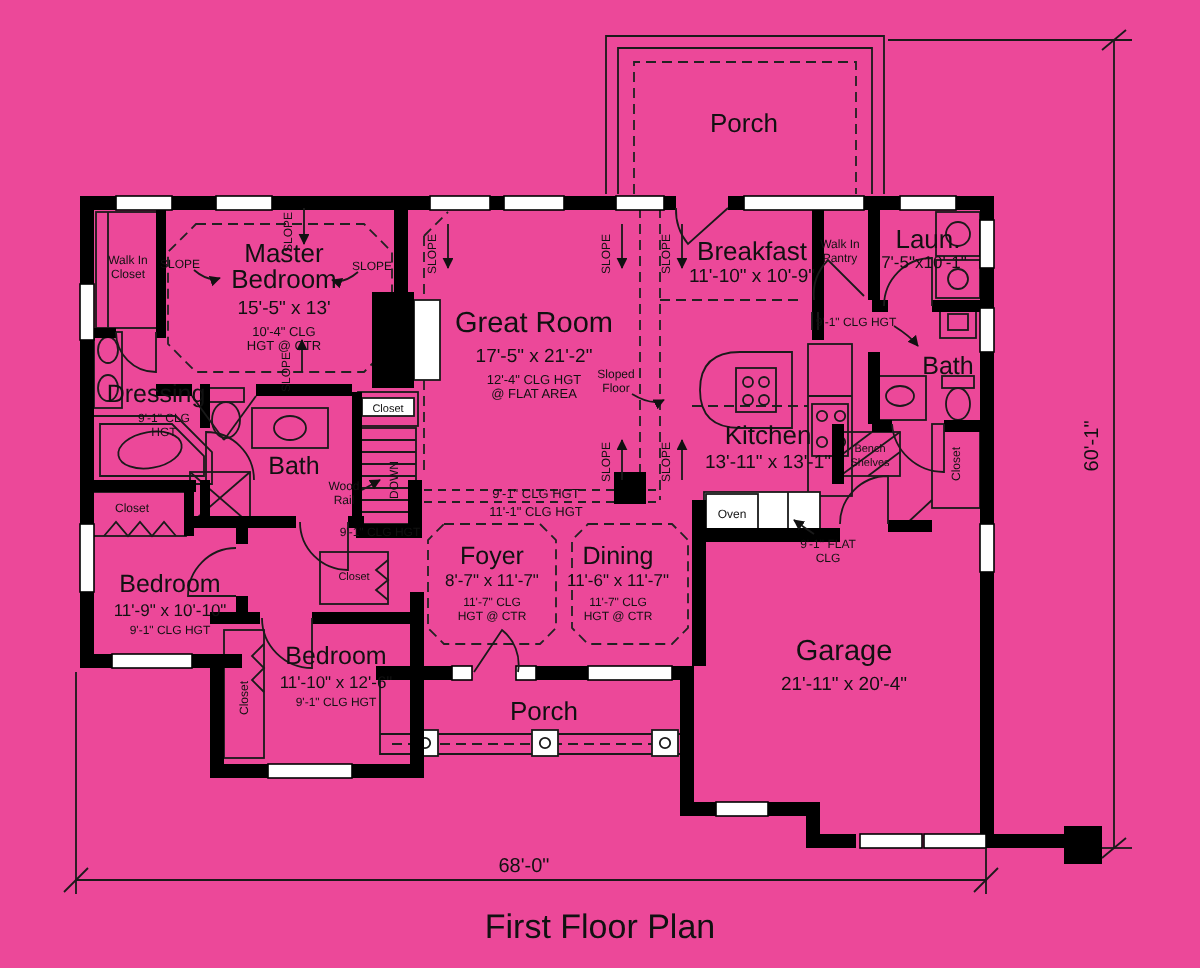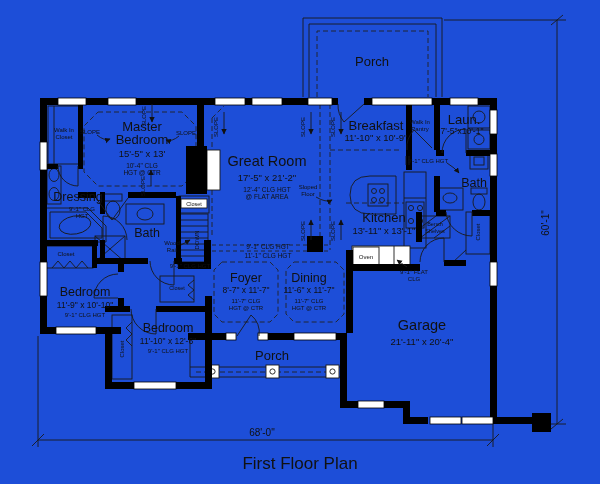--- a/index.html
+++ b/index.html
@@ -1,16 +1,16 @@
 <!DOCTYPE html>
 <html><head>
 <meta charset="utf-8">
 <style>
   html,body{margin:0;padding:0;background:#ffffff;}
-  .page{position:relative;width:600px;height:484px;background:#1d4ed8;overflow:hidden;}
+  .page{position:relative;width:600px;height:484px;background:#ec4899;overflow:hidden;}
   svg text{font-family:"Liberation Sans","DejaVu Sans",sans-serif;fill:#111;text-anchor:middle;}
   .rm{font-size:12.5px;}
   .rm-lg{font-size:14.5px;}
   .rm-md{font-size:13px;}
   .sz{font-size:9.5px;}
   .sz-sm{font-size:8.5px;}
   .nt{font-size:6.5px;}
   .tn{font-size:6px;}
   .xs{font-size:5.5px;}
   .dim{font-size:10px;}

